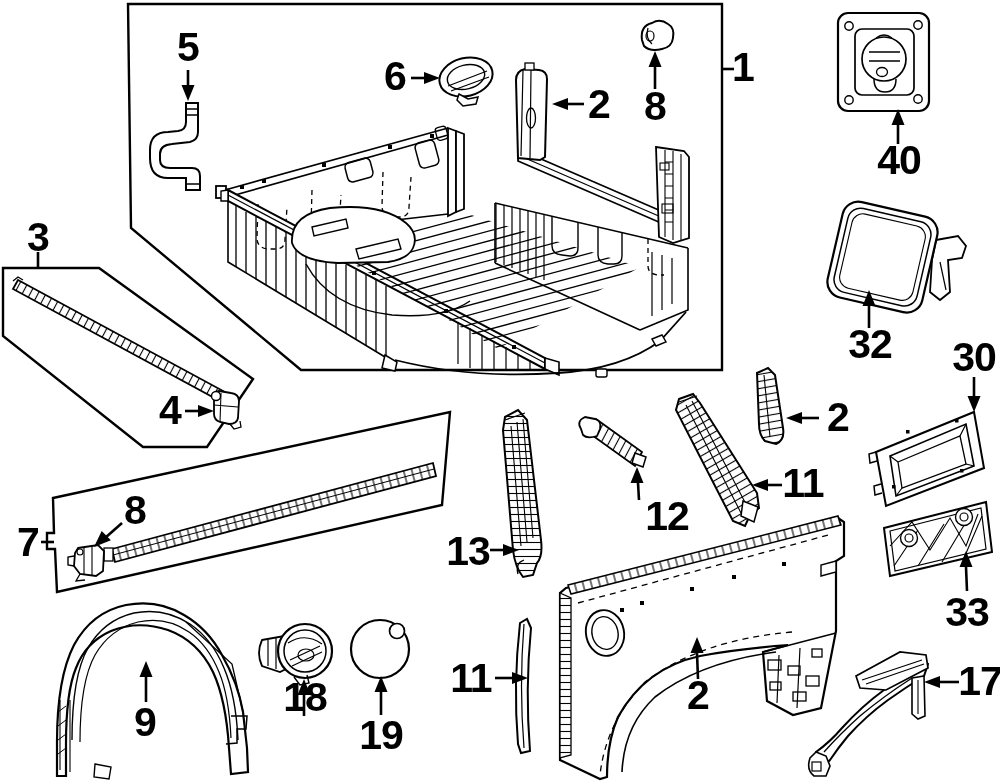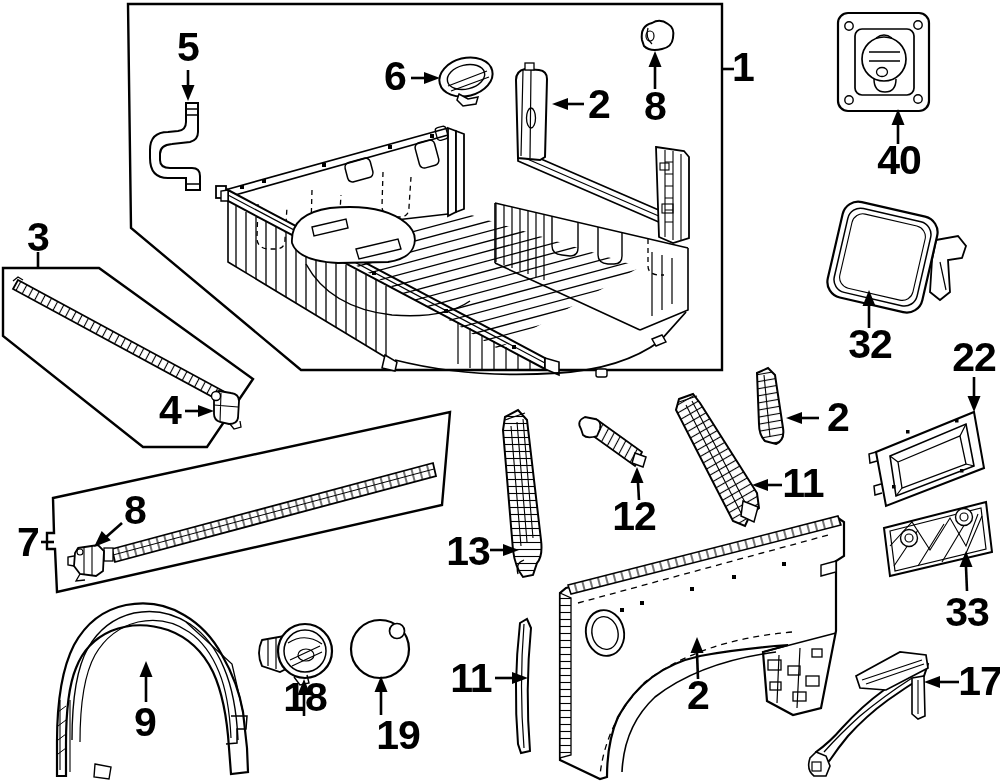--- a/index.html
+++ b/index.html
@@ -416,25 +416,25 @@
   <div class="callout" style="left:599px;top:104px">2</div>
   <div class="callout" style="left:38px;top:237px">3</div>
   <div class="callout" style="left:170px;top:410px">4</div>
   <div class="callout" style="left:188px;top:47px">5</div>
   <div class="callout" style="left:395px;top:76px">6</div>
   <div class="callout" style="left:28px;top:542px">7</div>
   <div class="callout" style="left:135px;top:510px">8</div>
   <div class="callout" style="left:145px;top:722px">9</div>
   <div class="callout" style="left:468px;top:551px">13</div>
   <div class="callout" style="left:803px;top:483px">11</div>
-  <div class="callout" style="left:634px;top:516px">12</div>
+  <div class="callout" style="left:667px;top:516px">12</div>
   <div class="callout" style="left:838px;top:417px">2</div>
   <div class="callout" style="left:698px;top:695px">2</div>
   <div class="callout" style="left:471px;top:678px">11</div>
   <div class="callout" style="left:655px;top:106px">8</div>
   <div class="callout" style="left:980px;top:681px">17</div>
   <div class="callout" style="left:305px;top:697px">18</div>
-  <div class="callout" style="left:398px;top:735px">19</div>
+  <div class="callout" style="left:381px;top:735px">19</div>
   <div class="callout" style="left:899px;top:160px">40</div>
   <div class="callout" style="left:870px;top:344px">32</div>
-  <div class="callout" style="left:974px;top:357px">22</div>
+  <div class="callout" style="left:974px;top:357px">30</div>
   <div class="callout" style="left:967px;top:612px">33</div>
 </div>
 
 </body></html>

